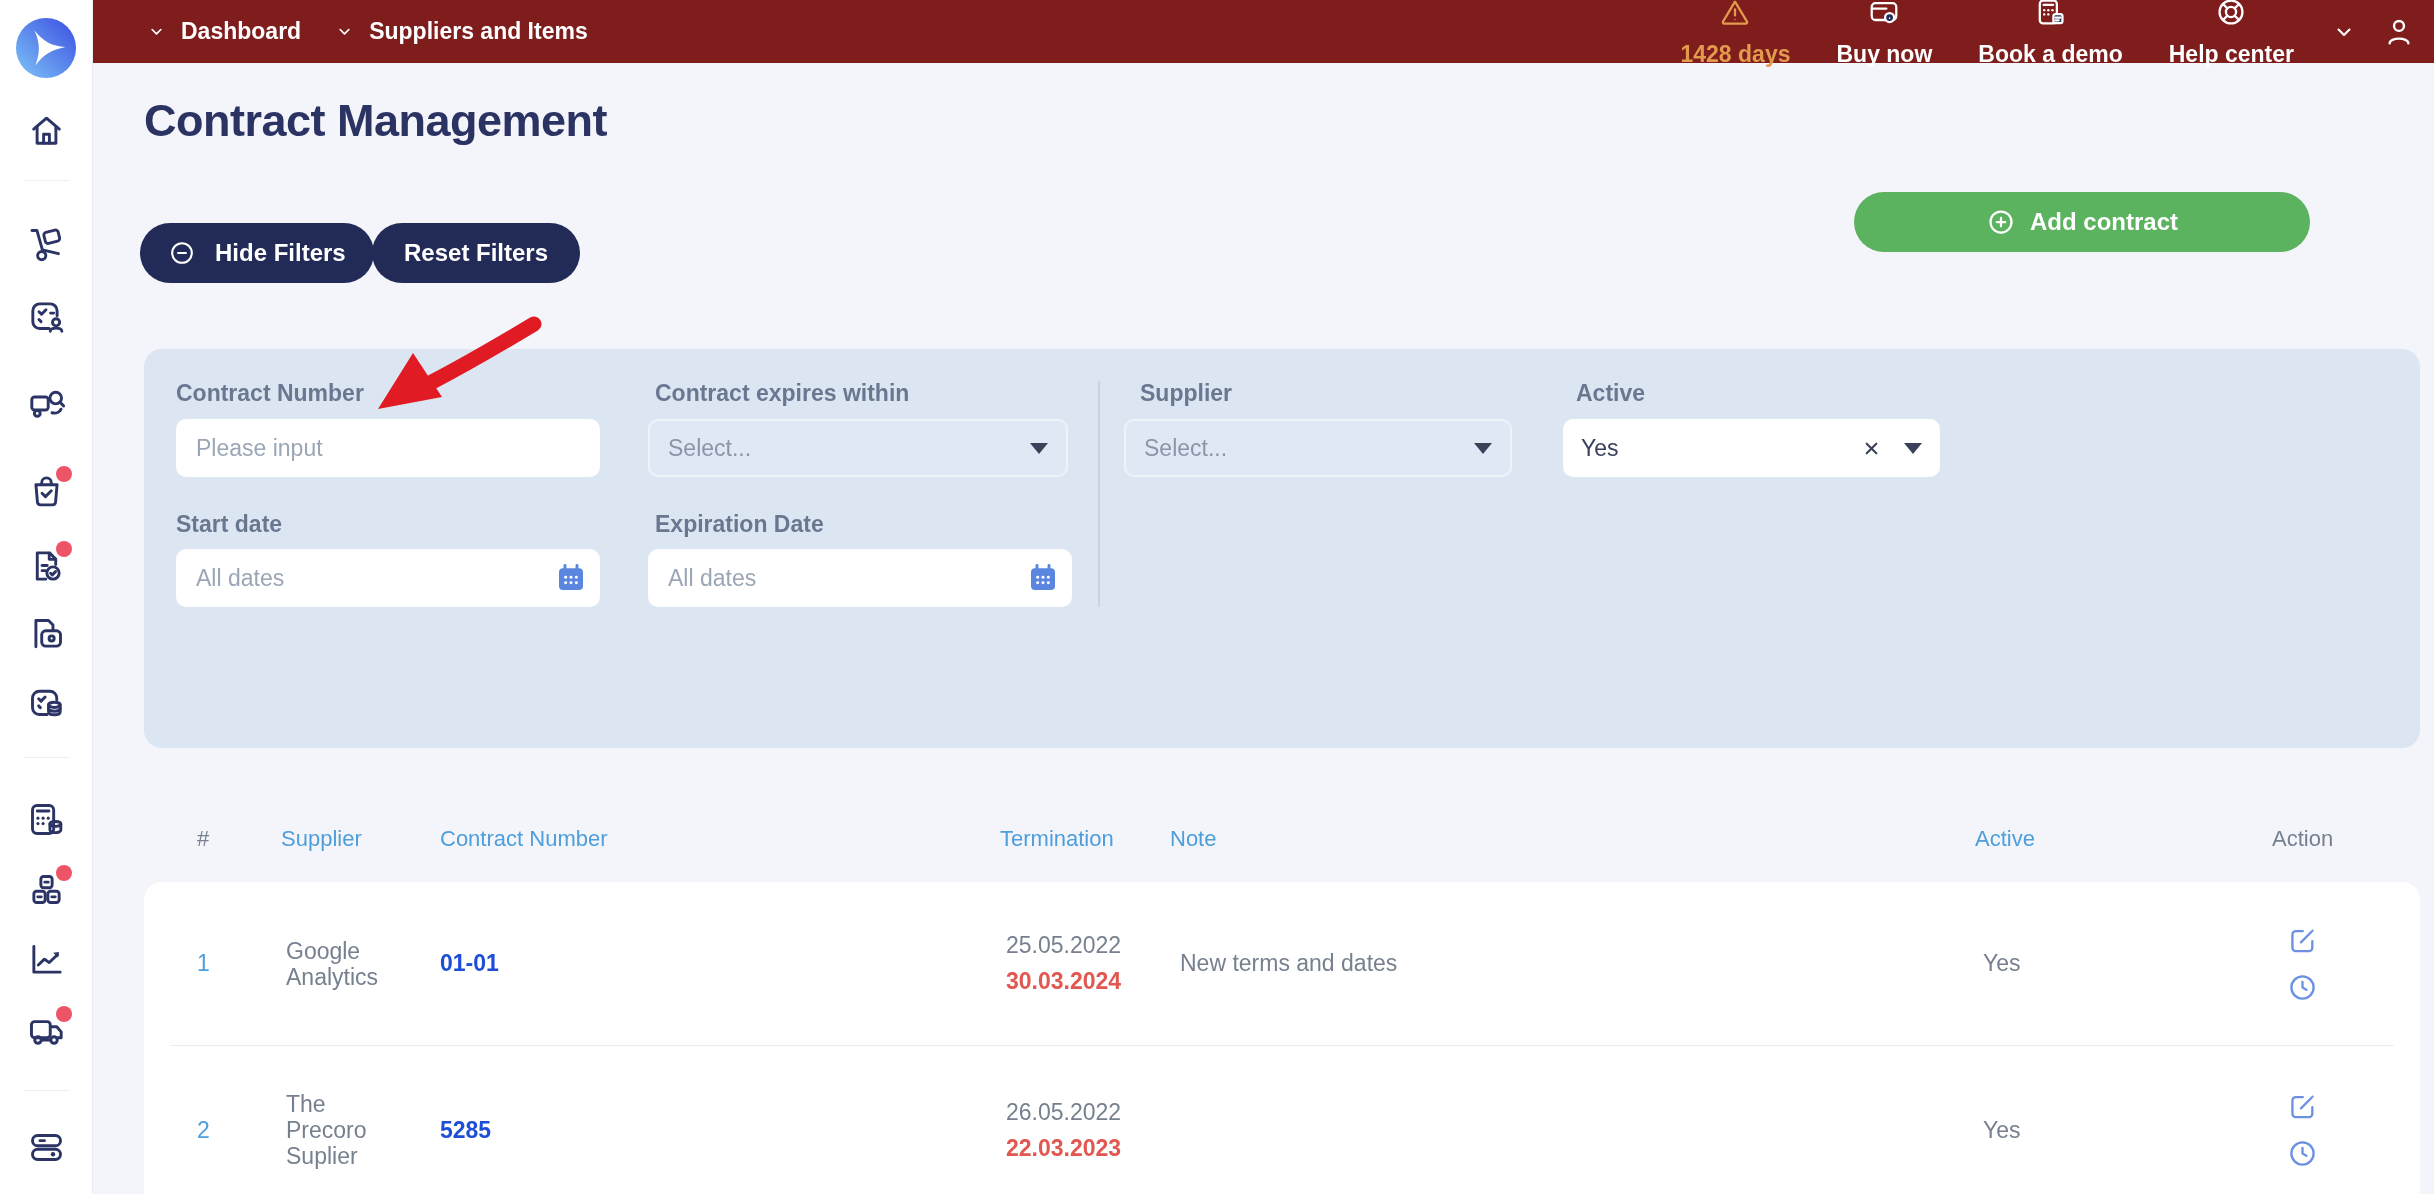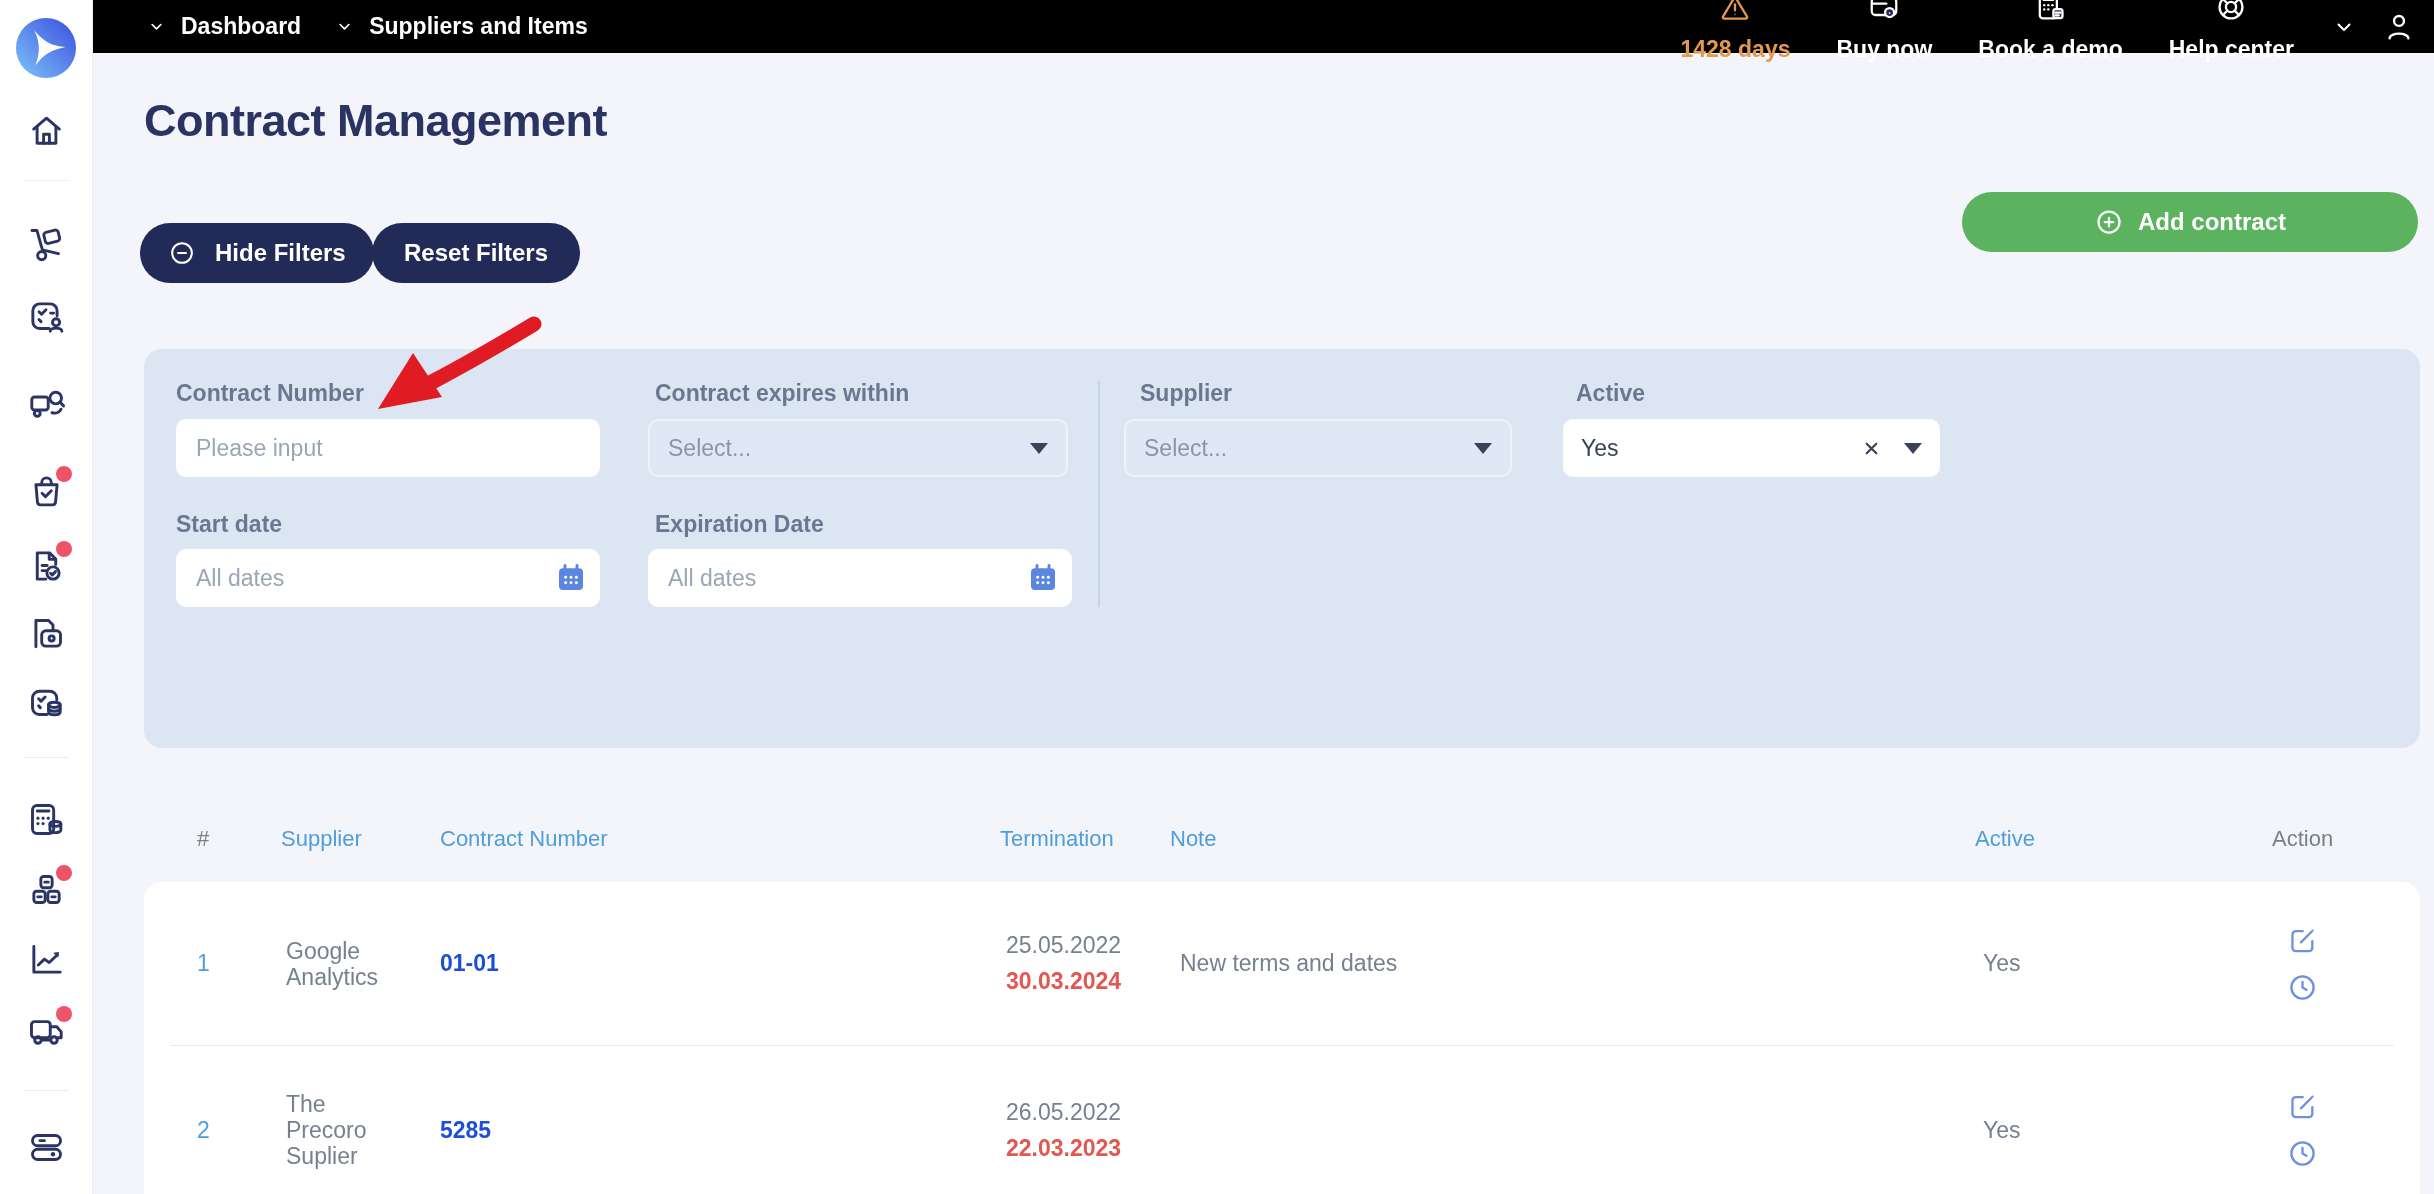--- a/index.html
+++ b/index.html
@@ -1,21 +1,21 @@
 <!DOCTYPE html>
 <html><head>
 <meta charset="utf-8">
 <style>
   html,body{margin:0;padding:0;background:#f4f5fb;}
   .screen{position:relative;width:2434px;height:1194px;background:#f4f5fb;overflow:hidden;
           font-family:"Liberation Sans",sans-serif;}
   svg{display:block;}
 
   
-  .topbar{position:absolute;left:93px;top:0;width:2341px;height:53px;background:#000000;
+  .topbar{position:absolute;left:93px;top:0;width:2341px;height:63px;background:#7f1d1d;
           display:flex;align-items:center;box-sizing:border-box;padding:0 18px 0 54px;color:#fff;}
   .crumbs{display:flex;align-items:center;gap:34px;}
   .crumb{display:flex;align-items:center;gap:15px;font-size:23px;font-weight:600;cursor:pointer;white-space:nowrap;}
   .tb-right{margin-left:auto;display:flex;align-items:center;gap:46px;}
   .tb-item{display:flex;align-items:center;gap:13px;font-size:23px;font-weight:600;cursor:pointer;white-space:nowrap;flex-direction:column;}
   .trial{color:#e29a4d;}
   .tb-user{display:flex;align-items:center;gap:26px;margin-left:-8px;}
 
   
   .sidebar{position:absolute;left:0;top:0;width:93px;height:1194px;background:#fff;border-right:1px solid #ececf4;box-sizing:border-box;}
@@ -24,21 +24,21 @@
   .snav svg{width:41px;height:41px;}
   .sdot::after{content:"";position:absolute;top:-4px;right:-5px;width:16px;height:16px;border-radius:50%;background:#ee5468;}
   .sdiv{position:absolute;left:24px;width:45px;height:1px;background:#ededf2;}
 
   
   .page-title{position:absolute;left:144px;top:95px;font-size:45px;font-weight:800;color:#2b3363;letter-spacing:-0.5px;}
   .pill{position:absolute;height:60px;border-radius:30px;background:#222a57;color:#fff;display:flex;
         align-items:center;justify-content:center;font-size:24px;font-weight:700;box-sizing:border-box;cursor:pointer;}
   .btn-hide{left:140px;top:223px;padding:0 28px;gap:19px;}
   .btn-reset{left:372px;top:223px;padding:0 32px;}
-  .btn-add{left:1962px;top:192px;width:456px;background:#5cb35f;gap:14px;}
+  .btn-add{left:1854px;top:192px;width:456px;background:#5cb35f;gap:14px;}
   .btn-filter{left:176px;top:646px;width:137px;}
 
   
   .panel{position:absolute;left:144px;top:349px;width:2276px;height:399px;background:#dce6f3;border-radius:18px;}
   .flabel{position:absolute;font-size:23px;font-weight:700;color:#6a7790;white-space:nowrap;}
   .fld{position:absolute;height:58px;border-radius:10px;box-sizing:border-box;display:flex;align-items:center;font-size:23px;}
   .txt{background:#fff;border:none;outline:none;padding:12px 20px;color:#39415a;font-family:"Liberation Sans",sans-serif;font-size:23px;border-radius:10px;}
   .txt::placeholder{color:#9aa6b6;opacity:1;}
   .sel{background:#dfe8f4;border:2px solid #eef3fa;color:#8a96a8;padding:0 18px;cursor:pointer;}
   .sel .caret{margin-left:auto;width:0;height:0;border-left:9px solid transparent;border-right:9px solid transparent;border-top:11px solid #3a4158;}

